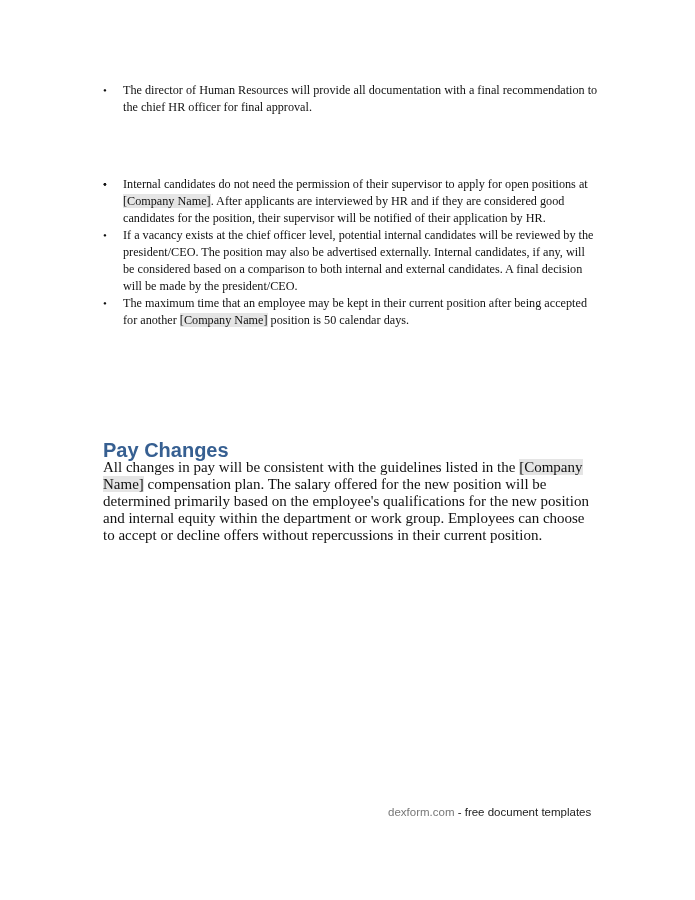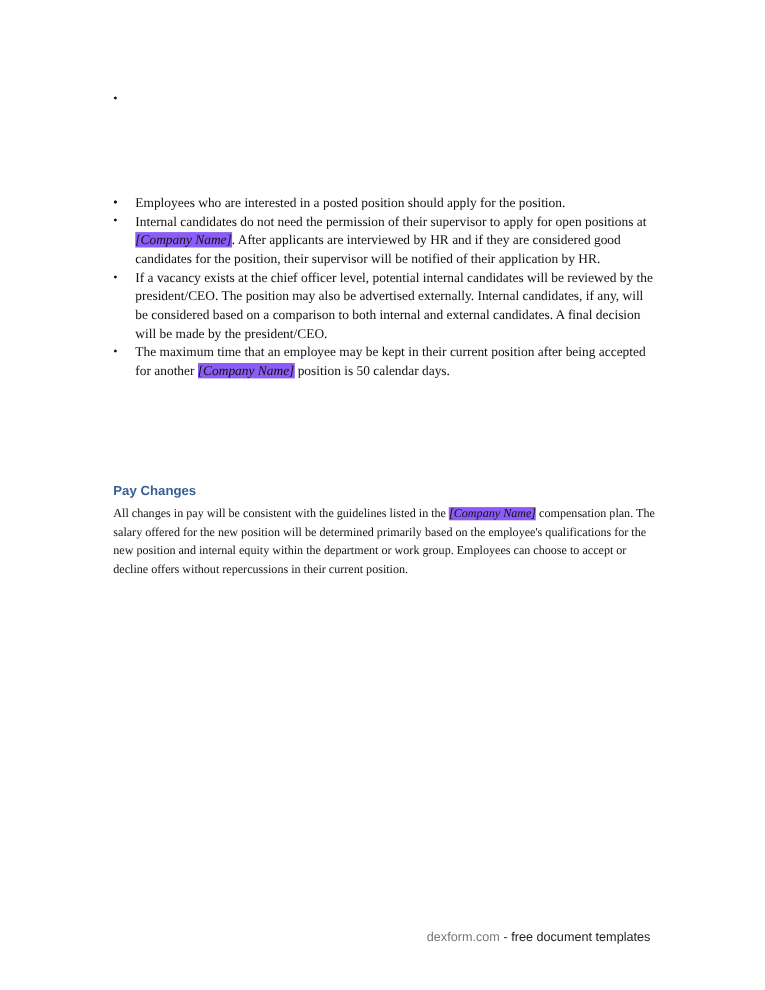--- a/index.html
+++ b/index.html
@@ -1,50 +1,50 @@
 <!DOCTYPE html>
 <html><head>
 <meta charset="utf-8">
 <style>
   html, body { margin: 0; padding: 0; background: #ffffff; }
   body { width: 695px; height: 900px; position: relative; overflow: hidden;
          font-family: "Liberation Serif", "DejaVu Serif", serif; color: #111; }
   .page { position: absolute; left: 0; top: 0; width: 695px; height: 900px; }
-  .para { position: absolute; left: 103px; width: 500px; font-size: 11px; line-height: 17px; }
+  .para { position: absolute; left: 103px; width: 500px; font-size: 15px; line-height: 17px; }
   ul.bullets { list-style: none; margin: 0; padding: 0; position: absolute; left: 103px; width: 495px; }
   ul.bullets li { position: relative; padding-left: 20px; font-size: 12.2px; line-height: 17px; }
   ul.bullets li .bullet { position: absolute; left: 0; top: 0; font-size: 11px; }
   .h3 { position: absolute; left: 103px; font-family: "Liberation Sans", "DejaVu Sans", sans-serif;
         font-weight: bold; color: #4f81bd; font-size: 13.5px; }
   .h2 { position: absolute; left: 103px; font-family: "Liberation Sans", "DejaVu Sans", sans-serif;
-        font-weight: bold; color: #365f91; font-size: 12px; }
-  .hl { background: #8b5cf6; font-style: italic; }
-  .footer { position: absolute; left: 388px; top: 846px; font-family: "Liberation Sans", "DejaVu Sans", sans-serif;
+        font-weight: bold; color: #365f91; font-size: 20px; }
+  .hl { background: #e5e5e5; }
+  .footer { position: absolute; left: 388px; top: 806px; font-family: "Liberation Sans", "DejaVu Sans", sans-serif;
             font-size: 11.5px; color: #222; }
   .footer .brand { color: #777; }
 </style>
 </head>
 <body>
 
 <div class="page">
 
   <ul class="bullets" style="top:82px;">
     <li>
       <span class="bullet">•</span>
+      <span>The director of Human Resources will provide all documentation with a final recommendation to the chief HR officer for final approval.</span>
     </li>
   </ul>
 
 
   <ul class="bullets" style="top:176px;">
     <li>
       <span class="bullet">•</span>
     </li>
     <li>
       <span class="bullet">•</span>
-      <span>Employees who are interested in a posted position should apply for the position.</span>
     </li>
     <li>
       <span class="bullet">•</span>
       <span>Internal candidates do not need the permission of their supervisor to apply for open positions at </span><span class="hl">[Company Name]</span><span>. After applicants are interviewed by HR and if they are considered good candidates for the position, their supervisor will be notified of their application by HR.</span>
     </li>
     <li>
       <span class="bullet">•</span>
       <span>If a vacancy exists at the chief officer level, potential internal candidates will be reviewed by the president/CEO. The position may also be advertised externally. Internal candidates, if any, will be considered based on a comparison to both internal and external candidates. A final decision will be made by the president/CEO.</span>
     </li>
     <li>

